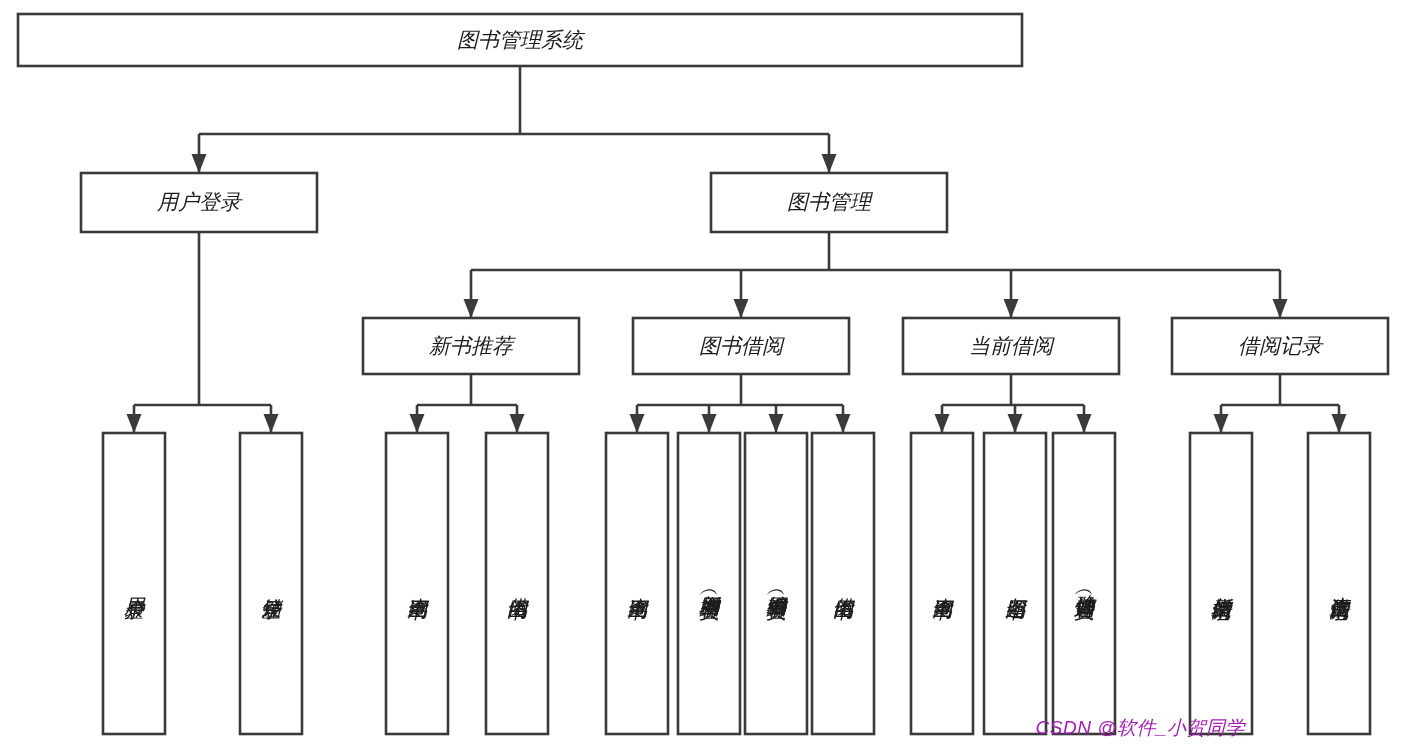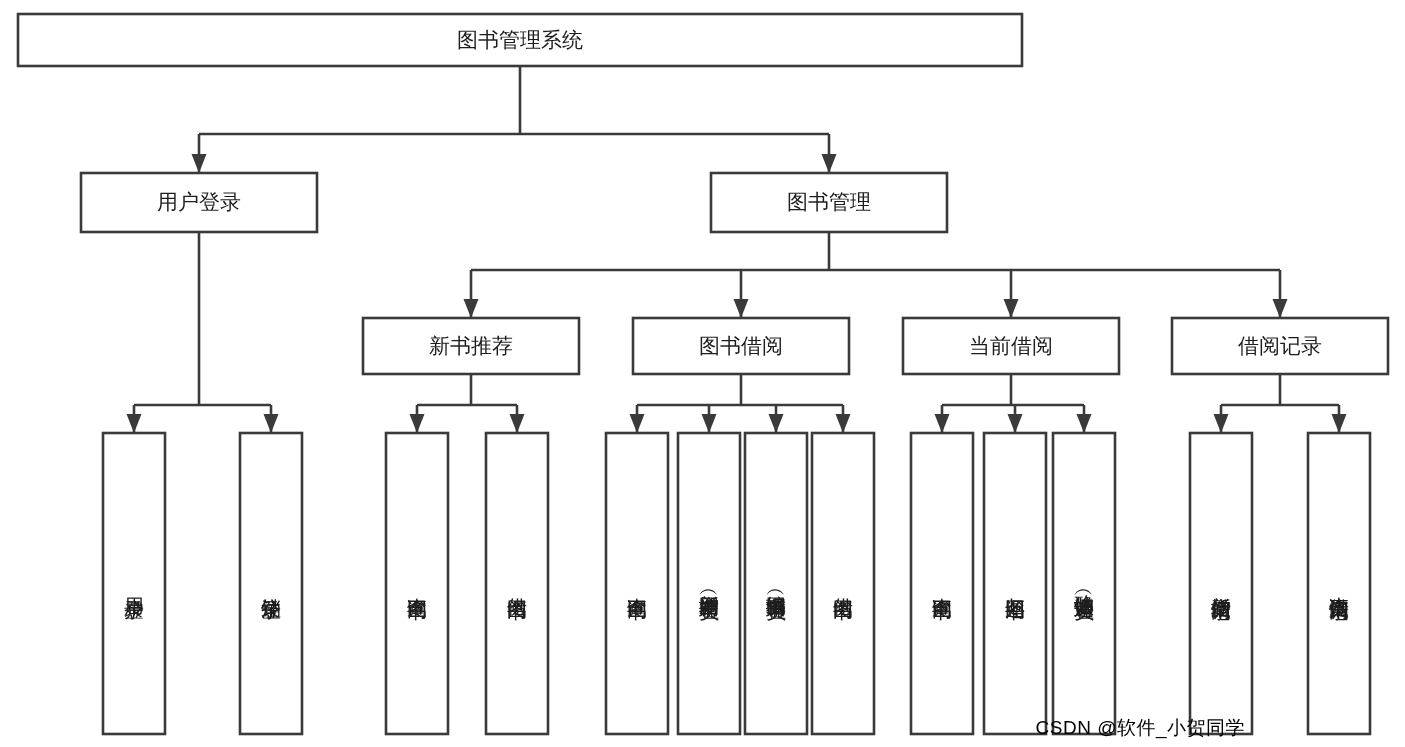--- a/index.html
+++ b/index.html
@@ -11,20 +11,21 @@
     width: 1405px;
     height: 747px;
     font-family: "Liberation Sans", "DejaVu Sans", sans-serif;
     overflow: hidden;
     position: relative;
   }
   #diagram-root {
     position: relative;
     width: 1253px;
     height: 747px;
+    font-style: italic;
   }
   svg#tree-svg {
     position: absolute;
     top: 0;
     left: 0;
     width: 1405px;
     height: 747px;
     display: block;
   }
   .node-box {
@@ -64,21 +65,21 @@
     justify-content: center;
     pointer-events: none;
     text-align: center;
   }
   #watermark {
     position: absolute;
     right: 8px;
     bottom: 6px;
     font-family: "Liberation Sans", "DejaVu Sans", sans-serif;
     font-size: 19px;
-    color: #000000;
+    color: #a21caf;
     letter-spacing: 0.5px;
     white-space: nowrap;
   }
 </style>
 </head>
 <body>
 
 <div id="diagram-root">
 
   <svg id="tree-svg" viewBox="0 0 1405 747" xmlns="http://www.w3.org/2000/svg">

